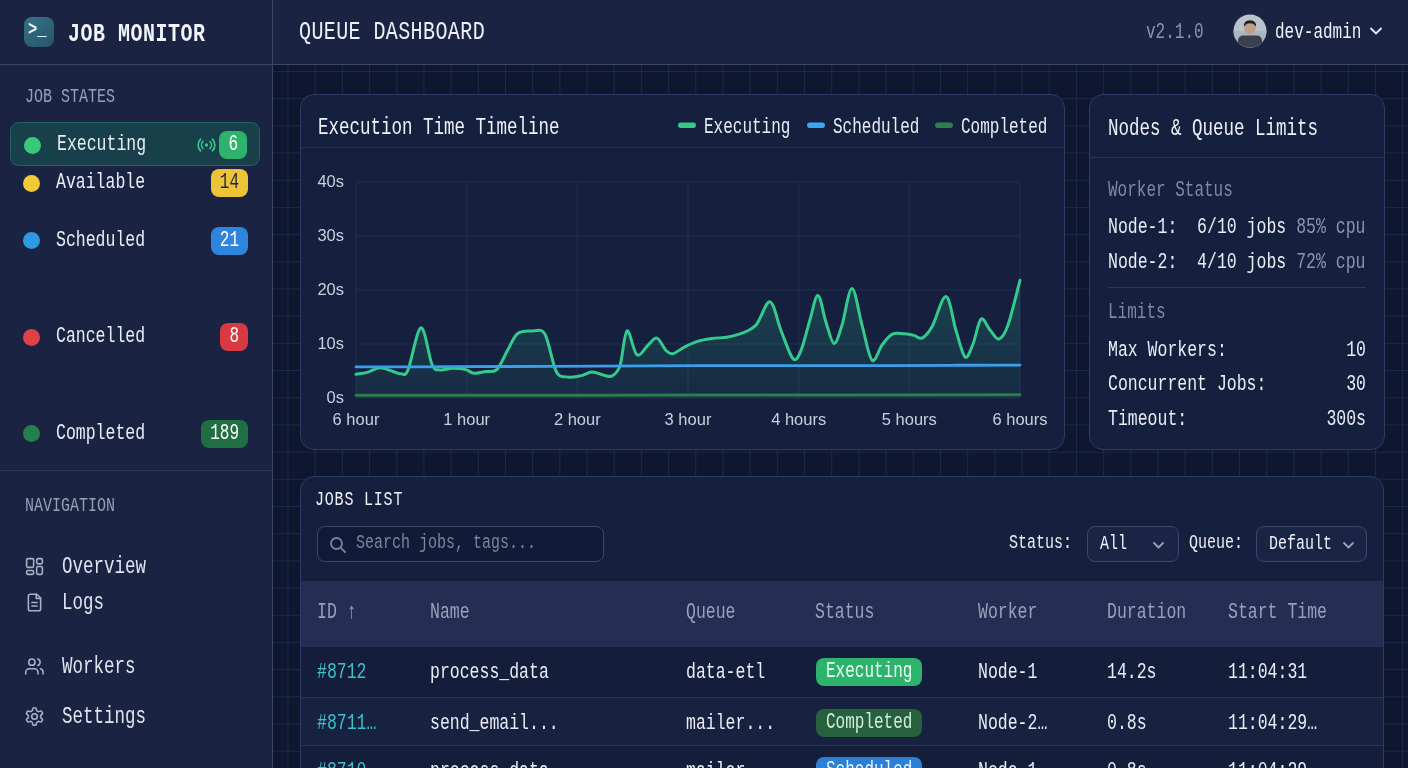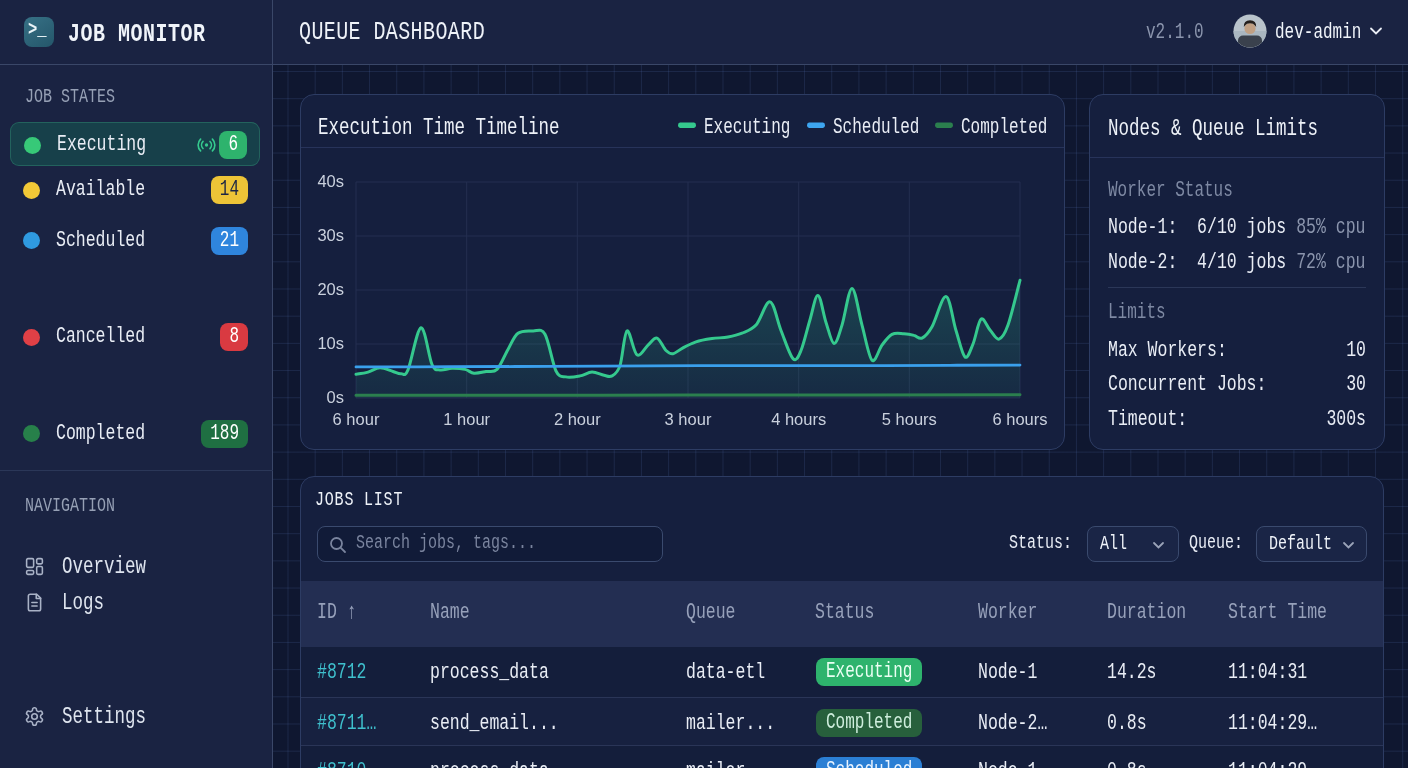--- a/index.html
+++ b/index.html
@@ -48,21 +48,21 @@
   color:#eef2f8; letter-spacing:0px;}
 .n-gray { transform:scaleY(1.35); position:absolute; left:18px; font-size:16px; color:#7e89a3; }
 .n-row { transform:scaleY(1.35); position:absolute; left:18px; right:18px; font-size:16.5px; color:#e9edf5; white-space:nowrap; }
 .n-row .v { float:right; }
 .n-row .g { color:#8b95ad; }
 #nodes-div { position:absolute; left:18px; right:18px; top:192px; border-top:1px solid #2b3758; }
 
 #jobs-card { left:300px; top:476px; width:1084px; height:340px; }
 #jobs-title { transform:scaleY(1.35); position:absolute; left:14px; top:15px; font-size:15px; font-weight:normal;
   color:#eef2f8; letter-spacing:0.8px; }
-#search { position:absolute; left:16px; top:49px; width:346px; height:36px;
+#search { position:absolute; left:16px; top:49px; width:287px; height:36px;
   border:1px solid #3a4a6e; border-radius:8px; background:#111b38; }
 #search .ph { transform:scaleY(1.35); position:absolute; left:38px; top:8px; font-size:15px; color:#7a849e; }
 .ctl-label { transform:scaleY(1.35); position:absolute; top:58px; font-size:15px; color:#e9edf5; }
 .select { position:absolute; top:49px; height:36px; border:1px solid #3a4a6e;
   border-radius:8px; background:#1a2546; }
 .select .txt { transform:scaleY(1.35); position:absolute; left:12px; top:9px; font-size:15px; color:#eef2f8;}
 
 #thead { position:absolute; left:0; top:104px; width:100%; height:81px; background:#232e52; }
 .th { transform:scaleY(1.35); position:absolute; top:21px; font-size:16.5px; color:#97a1ba; }
 .trow { position:absolute; left:0; width:100%; height:51px; border-bottom:1px solid #2a3557; }
@@ -89,21 +89,21 @@
       <div class="job-label">Executing</div>
       <svg class="abs" style="left:185px;top:12px;" width="21" height="20" viewBox="0 0 24 24" fill="none" stroke="#35c98e" stroke-width="2" stroke-linecap="round">
         <path d="M4.9 19.1C1 15.2 1 8.8 4.9 4.9"></path>
         <path d="M7.8 16.2c-2.3-2.3-2.3-6.1 0-8.5"></path>
         <circle cx="12" cy="12" r="2" fill="#35c98e" stroke="none"></circle>
         <path d="M16.2 7.8c2.3 2.3 2.3 6.1 0 8.5"></path>
         <path d="M19.1 4.9C23 8.8 23 15.2 19.1 19.1"></path>
       </svg>
       <div class="badge" style="background:#2eb36d;color:#ffffff;"><span class="sy">6</span></div>
     </div>
-<div class="job-item" style="top:168px;">
+<div class="job-item" style="top:161px;">
       <div class="dot" style="background:#f2c937;"></div>
       <div class="job-label">Available</div>
       <div class="badge" style="background:#edc437;color:#1b2545;"><span class="sy">14</span></div>
     </div>
 <div class="job-item" style="top:218.60000000000002px;">
       <div class="dot" style="background:#2f9ae0;"></div>
       <div class="job-label">Scheduled</div>
       <div class="badge" style="background:#2f85dd;color:#ffffff;"><span class="sy">21</span></div>
     </div>
 <div class="job-item" style="top:315.20000000000005px;">
@@ -128,20 +128,29 @@
       <div class="nav-text">Overview</div>
     </div>
 <div class="nav-item" style="top:580px;width:200px;height:24px;">
       <svg class="nav-icon" width="21" height="21" viewBox="0 0 24 24" fill="none" stroke="#a9b2c6" stroke-width="1.8" stroke-linecap="round" stroke-linejoin="round">
         <path d="M14.5 2.5 H7 a2 2 0 0 0 -2 2 v15 a2 2 0 0 0 2 2 h10 a2 2 0 0 0 2 -2 V7 Z"></path>
         <path d="M14 2.5 V7.5 H19"></path>
         <line x1="9" y1="12" x2="15" y2="12"></line>
         <line x1="9" y1="16" x2="15" y2="16"></line>
       </svg>
       <div class="nav-text">Logs</div>
+    </div>
+<div class="nav-item" style="top:644px;width:200px;height:24px;">
+      <svg class="nav-icon" width="21" height="21" viewBox="0 0 24 24" fill="none" stroke="#a9b2c6" stroke-width="1.8" stroke-linecap="round" stroke-linejoin="round">
+        <circle cx="9" cy="7" r="3.6"></circle>
+        <path d="M16 20.5v-2a4 4 0 0 0-4-4H6a4 4 0 0 0-4 4v2"></path>
+        <path d="M21.8 20.5v-2a4 4 0 0 0-3-3.85"></path>
+        <path d="M15.8 3.3a4 4 0 0 1 0 7.5"></path>
+      </svg>
+      <div class="nav-text">Workers</div>
     </div>
 <div class="nav-item" style="top:694px;width:200px;height:24px;">
       <svg class="nav-icon" width="21" height="21" viewBox="0 0 24 24" fill="none" stroke="#a9b2c6" stroke-width="1.8" stroke-linecap="round" stroke-linejoin="round">
         <circle cx="12" cy="12" r="3.2"></circle>
         <path d="M12.22 2h-.44a2 2 0 0 0-2 2v.18a2 2 0 0 1-1 1.73l-.43.25a2 2 0 0 1-2 0l-.15-.08a2 2 0 0 0-2.73.73l-.22.38a2 2 0 0 0 .73 2.73l.15.1a2 2 0 0 1 1 1.72v.51a2 2 0 0 1-1 1.74l-.15.09a2 2 0 0 0-.73 2.73l.22.38a2 2 0 0 0 2.73.73l.15-.08a2 2 0 0 1 2 0l.43.25a2 2 0 0 1 1 1.73V20a2 2 0 0 0 2 2h.44a2 2 0 0 0 2-2v-.18a2 2 0 0 1 1-1.73l.43-.25a2 2 0 0 1 2 0l.15.08a2 2 0 0 0 2.73-.73l.22-.39a2 2 0 0 0-.73-2.73l-.15-.08a2 2 0 0 1-1-1.74v-.5a2 2 0 0 1 1-1.74l.15-.09a2 2 0 0 0 .73-2.73l-.22-.38a2 2 0 0 0-2.73-.73l-.15.08a2 2 0 0 1-2 0l-.43-.25a2 2 0 0 1-1-1.73V4a2 2 0 0 0-2-2z"></path>
       </svg>
       <div class="nav-text">Settings</div>
     </div>
 </div>
 <div id="topbar">

